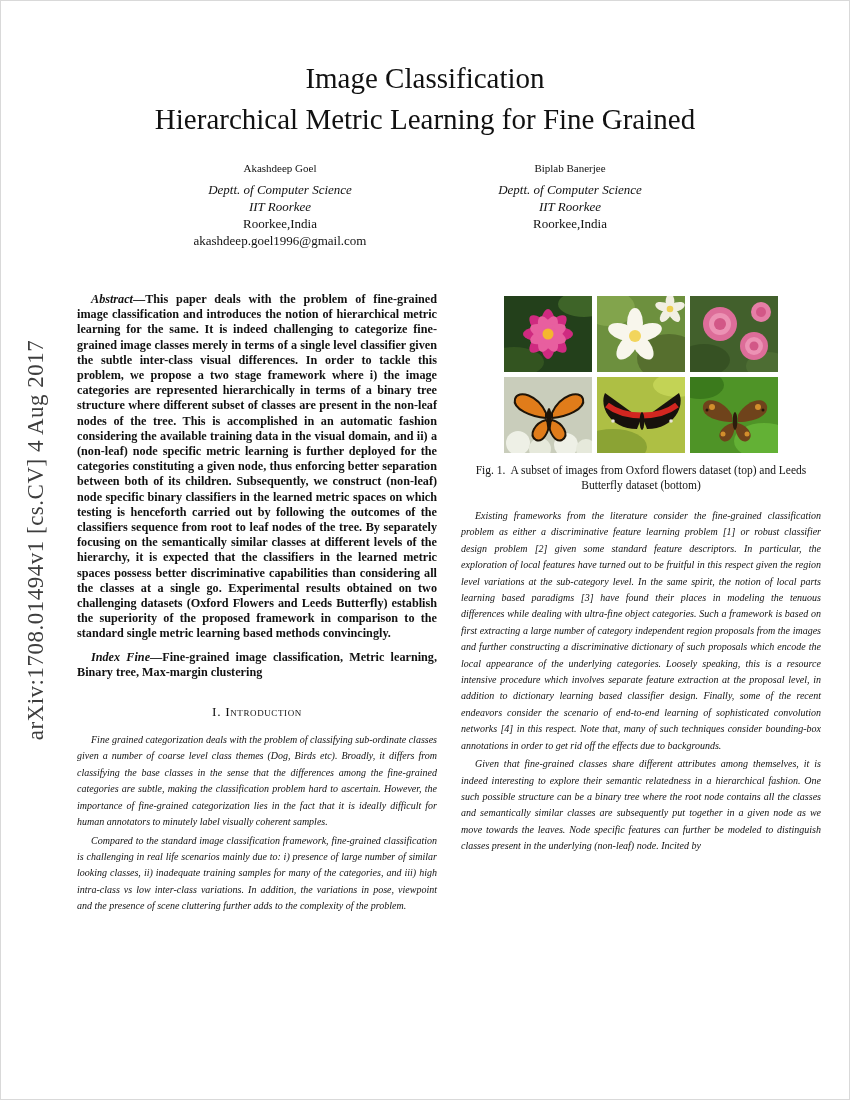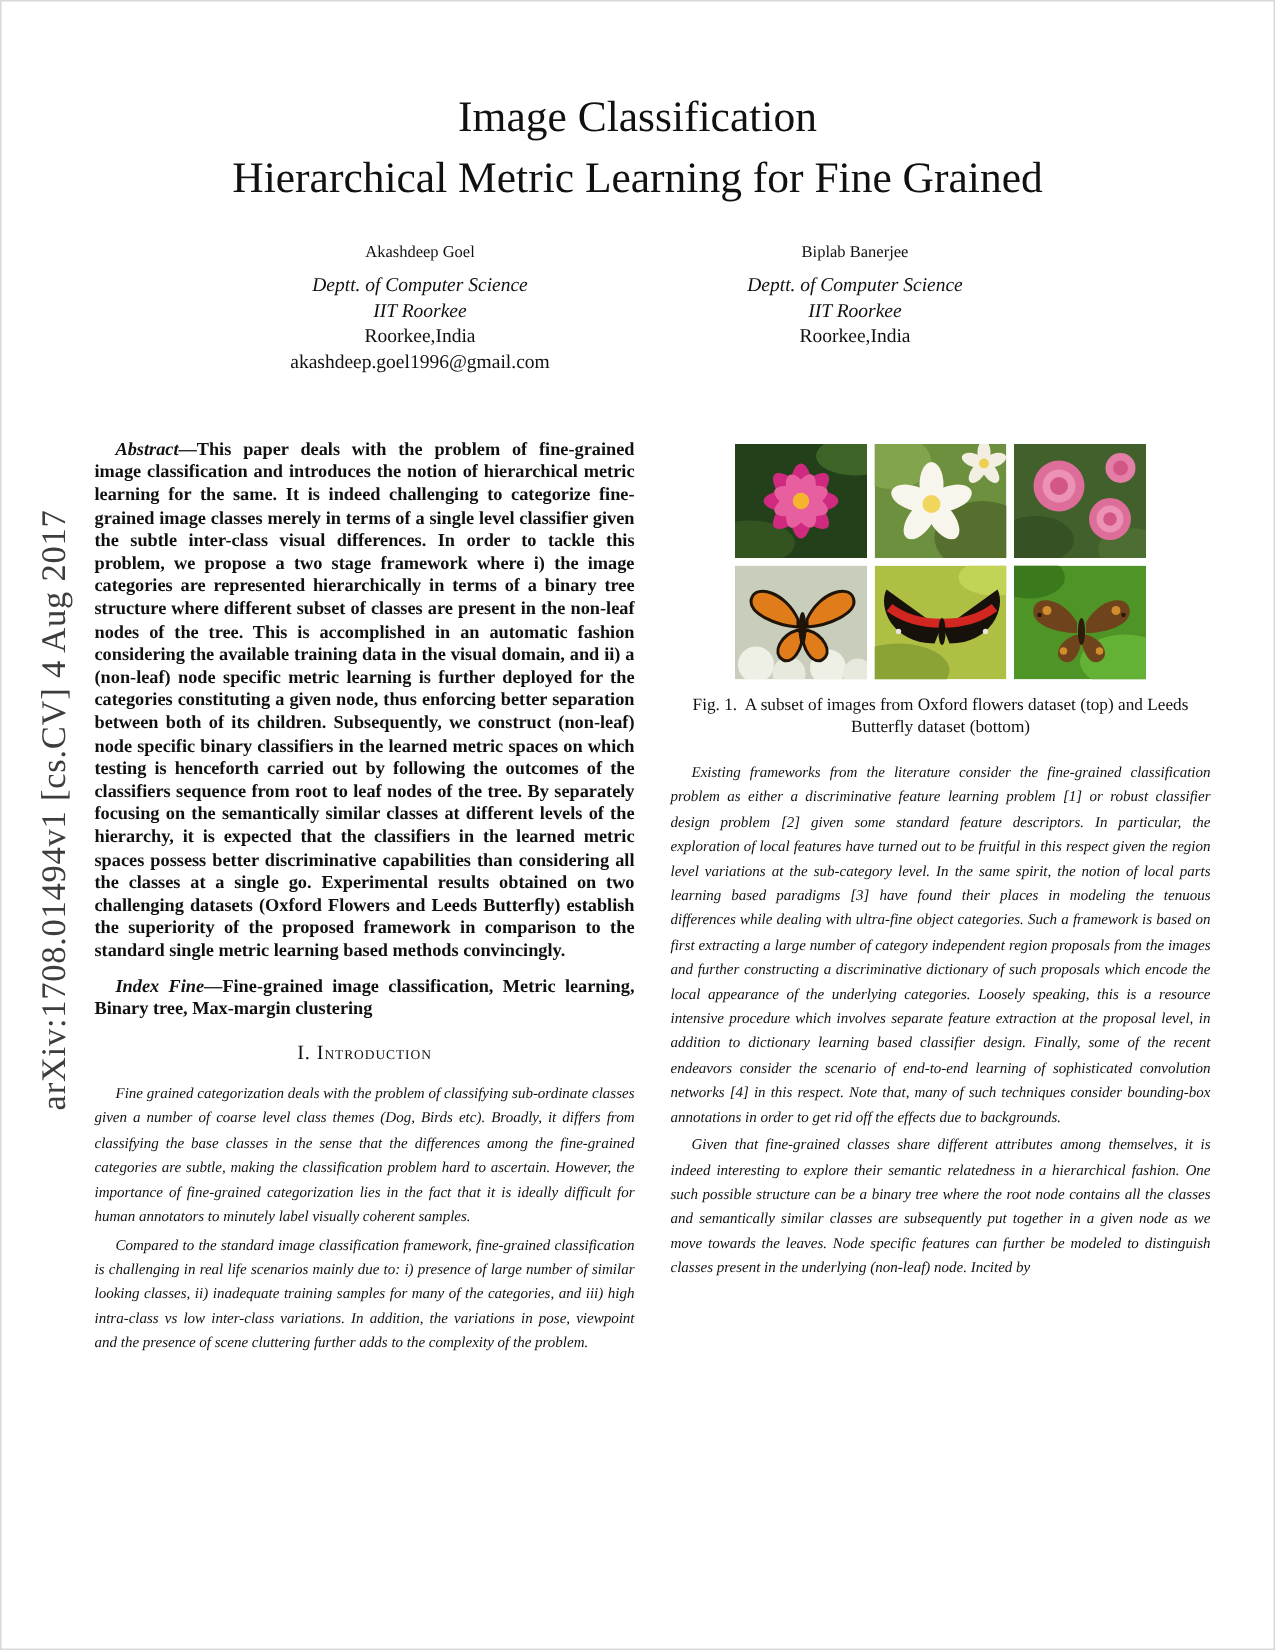--- a/index.html
+++ b/index.html
@@ -35,36 +35,36 @@
     width: 580px;
     margin: 18px auto 0;
     display: flex;
   }
   .author { flex: 1; text-align: center; }
   .author .name { font-size: 11px; line-height: 20px; margin-bottom: 3px; }
   .author .aff  { font-style: italic; font-size: 13px; line-height: 17px; }
   .author .plain{ font-size: 13px; line-height: 17px; }
   .columns {
     position: absolute;
-    left: 63px; top: 292px; width: 744px;
+    left: 77px; top: 292px; width: 744px;
     display: flex; gap: 24px;
   }
   .col { width: 360px; }
   p { margin: 0; }
   .abstract, .index-terms {
     font-weight: bold;
     font-size: 12.2px;
     line-height: 15.2px;
     text-align: justify;
     text-indent: 14px;
   }
   .abstract .lead, .index-terms .lead { font-style: italic; }
   .index-terms { margin-top: 8px; }
   .section-heading {
-    margin: 14px 0 12px;
+    margin: 24px 0 12px;
     text-align: center;
     font-size: 13.5px;
     font-weight: normal;
     letter-spacing: 0.6px;
   }
   .sc { font-variant: small-caps; }
   .body-par {
     font-size: 10px;
     line-height: 16.4px;
     text-align: justify;

